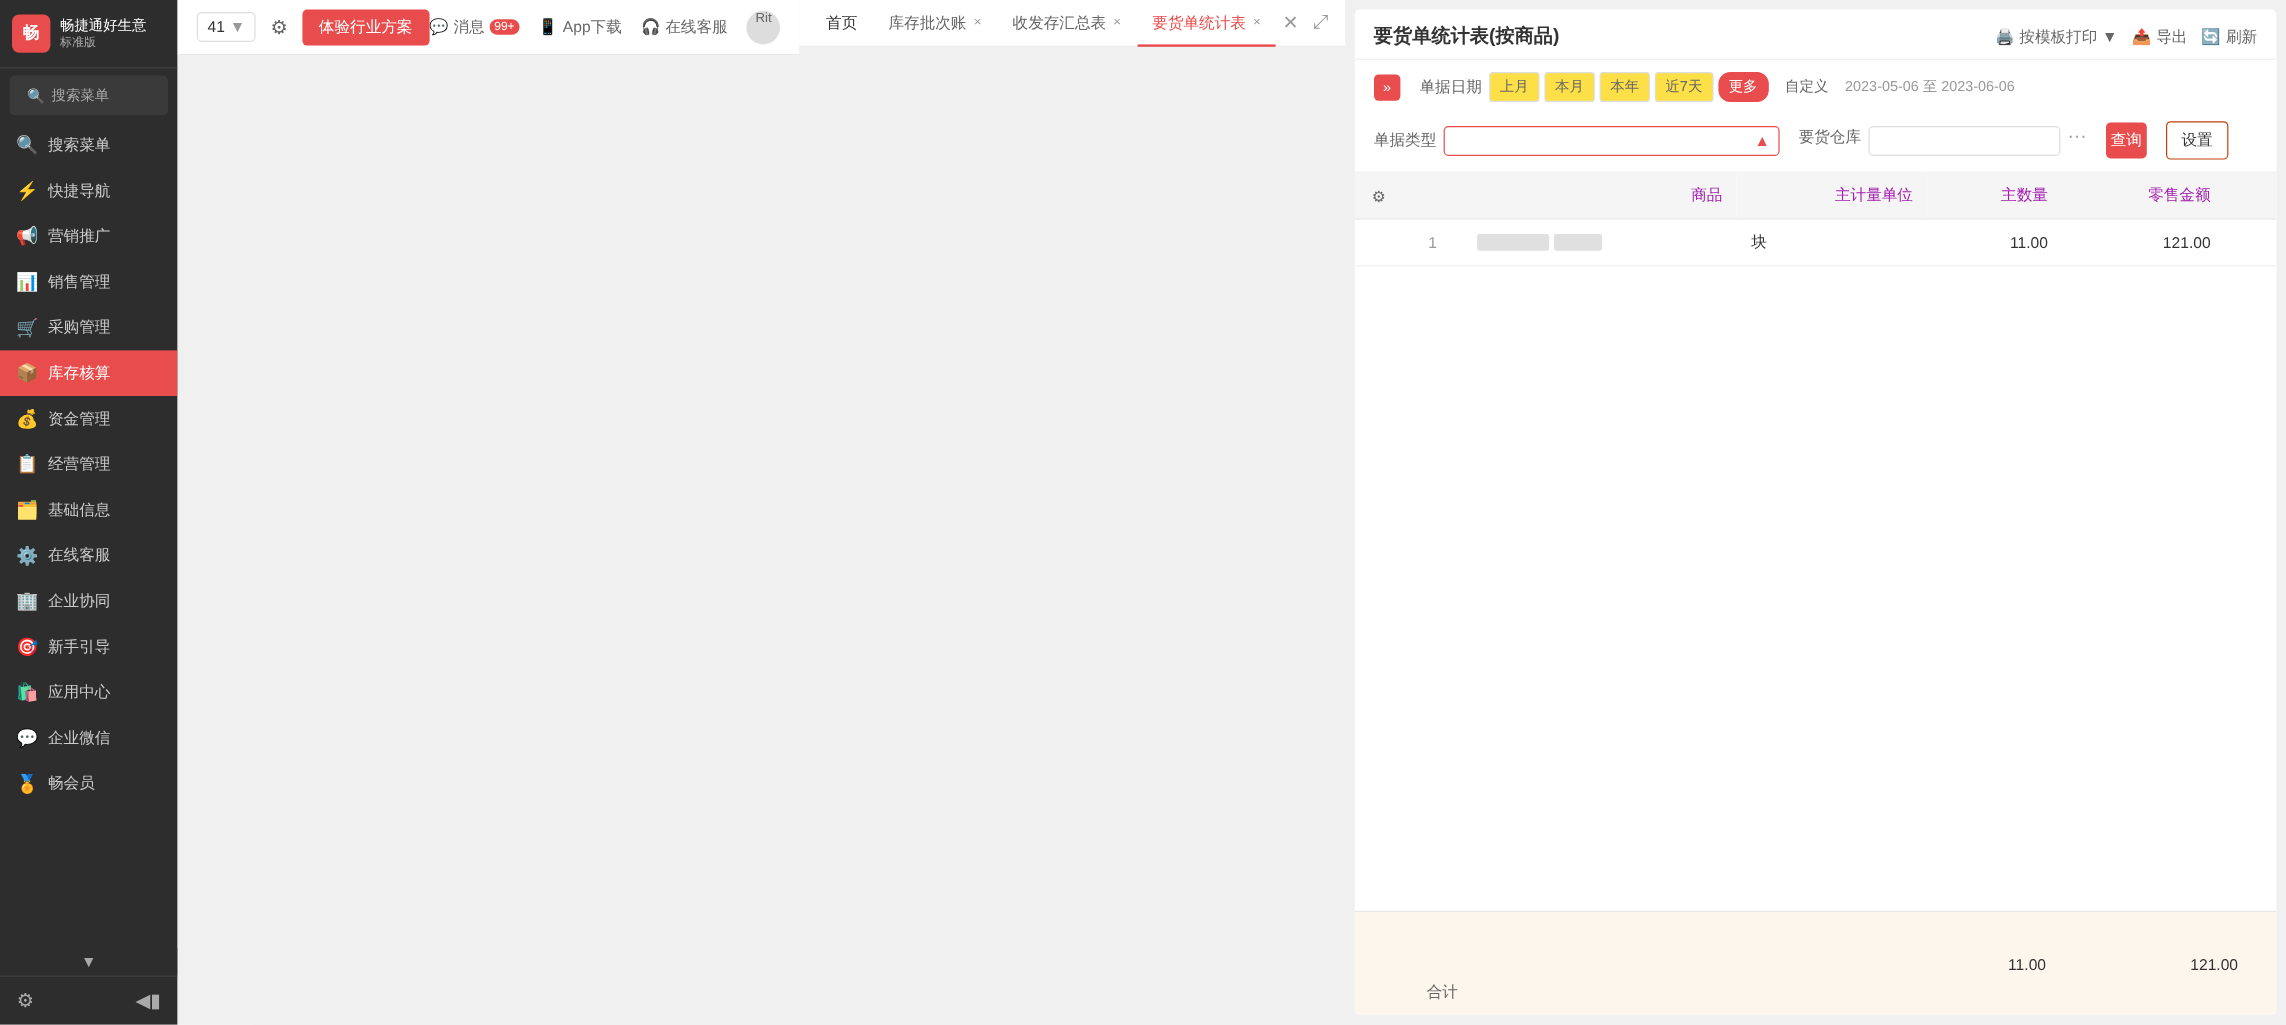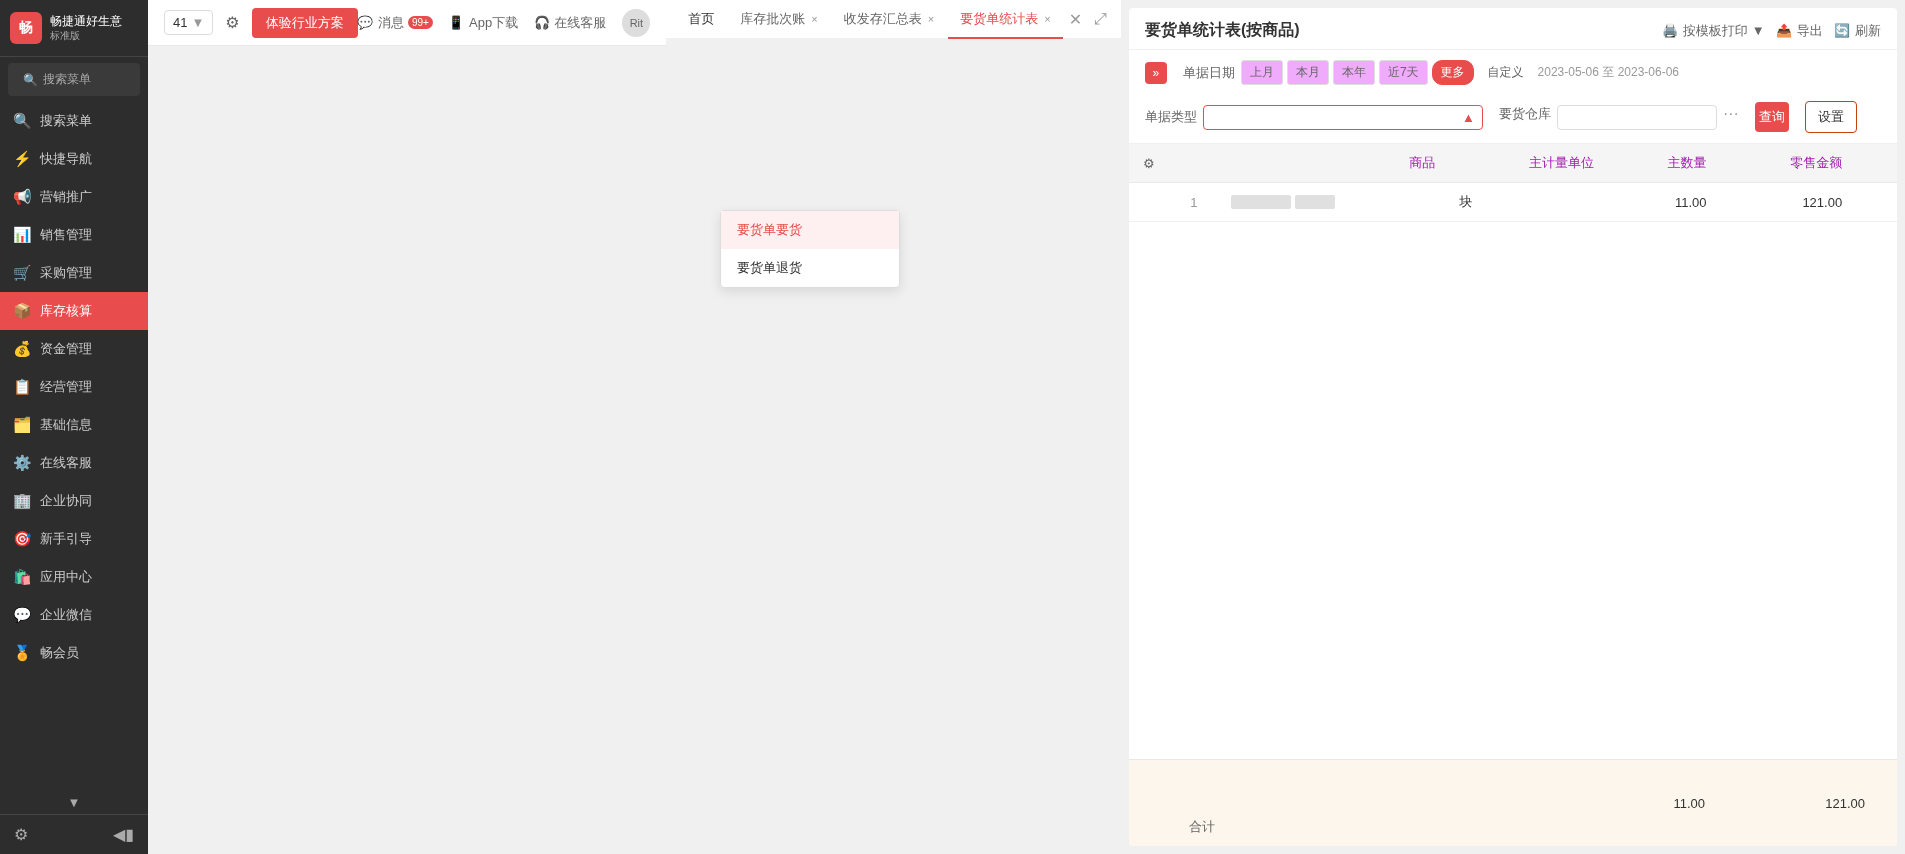--- a/index.html
+++ b/index.html
@@ -103,21 +103,21 @@
       border: none; border-radius: 4px;
       padding: 6px 14px; cursor: pointer; font-size: 13px;
     }
     .top-bar-right { display: flex; align-items: center; gap: 16px; }
     .top-bar-icon-item { display: flex; align-items: center; gap: 4px; color: #666; cursor: pointer; font-size: 13px; }
     .badge {
       background: #e84c4c; color: #fff;
       border-radius: 10px; font-size: 10px;
       padding: 1px 4px; min-width: 16px; text-align: center;
     }
-    .avatar { width: 28px; height: 28px; border-radius: 50%; background: #ddd; overflow: hidden; display: flex; align-items: center; justify-content: center; }
+    .avatar { width: 28px; height: 28px; border-radius: 50%; background: #ddd; overflow: hidden; display: flex; justify-content: center; }
 
     
     .tab-bar {
       background: #fff;
       display: flex; align-items: center;
       padding: 0 10px;
       height: 40px;
       border-bottom: 2px solid #f0f0f0;
       flex-shrink: 0;
       gap: 2px;
@@ -176,21 +176,21 @@
       border: none; border-radius: 4px;
       width: 22px; height: 22px;
       cursor: pointer; font-size: 12px;
       display: flex; align-items: center; justify-content: center;
     }
     .filter-group { display: flex; align-items: center; gap: 6px; }
     .filter-label { color: #666; font-size: 13px; }
     .date-btns { display: flex; gap: 4px; }
     .date-btn {
       padding: 3px 8px; border-radius: 3px;
-      border: 1px solid #ddd; background: #f0abfc;
+      border: 1px solid #ddd; background: #fde047;
       font-size: 12px; color: #666; cursor: pointer;
     }
     .date-btn.more {
       background: #e84c4c; color: #fff; border-color: #e84c4c;
       border-radius: 10px; padding: 2px 8px;
     }
     .custom-btn {
       padding: 3px 8px; border: none; background: none;
       font-size: 12px; color: #666; cursor: pointer;
     }
@@ -479,28 +479,20 @@
       <div class="warehouse-group">
         <span class="filter-label">要货仓库</span>
         <input class="warehouse-input" value="" style="">
         <span class="more-dots">···</span>
       </div>
 
       <button class="query-btn">查询</button>
       <button class="settings-btn">设置</button>
     </div>
 
-    <div class="dropdown-overlay">
-      <div class="dropdown-item selected">
-        <span>要货单要货</span>
-      </div>
-      <div class="dropdown-item">
-        <span>要货单退货</span>
-      </div>
-    </div>
 
     <div class="table-wrapper">
       <table>
         <thead>
           <tr>
             <th class="settings-col" style="width:40px;">⚙</th>
             <th style="width:50px;"></th>
             <th>商品</th>
             <th>主计量单位</th>
             <th>主数量</th>

